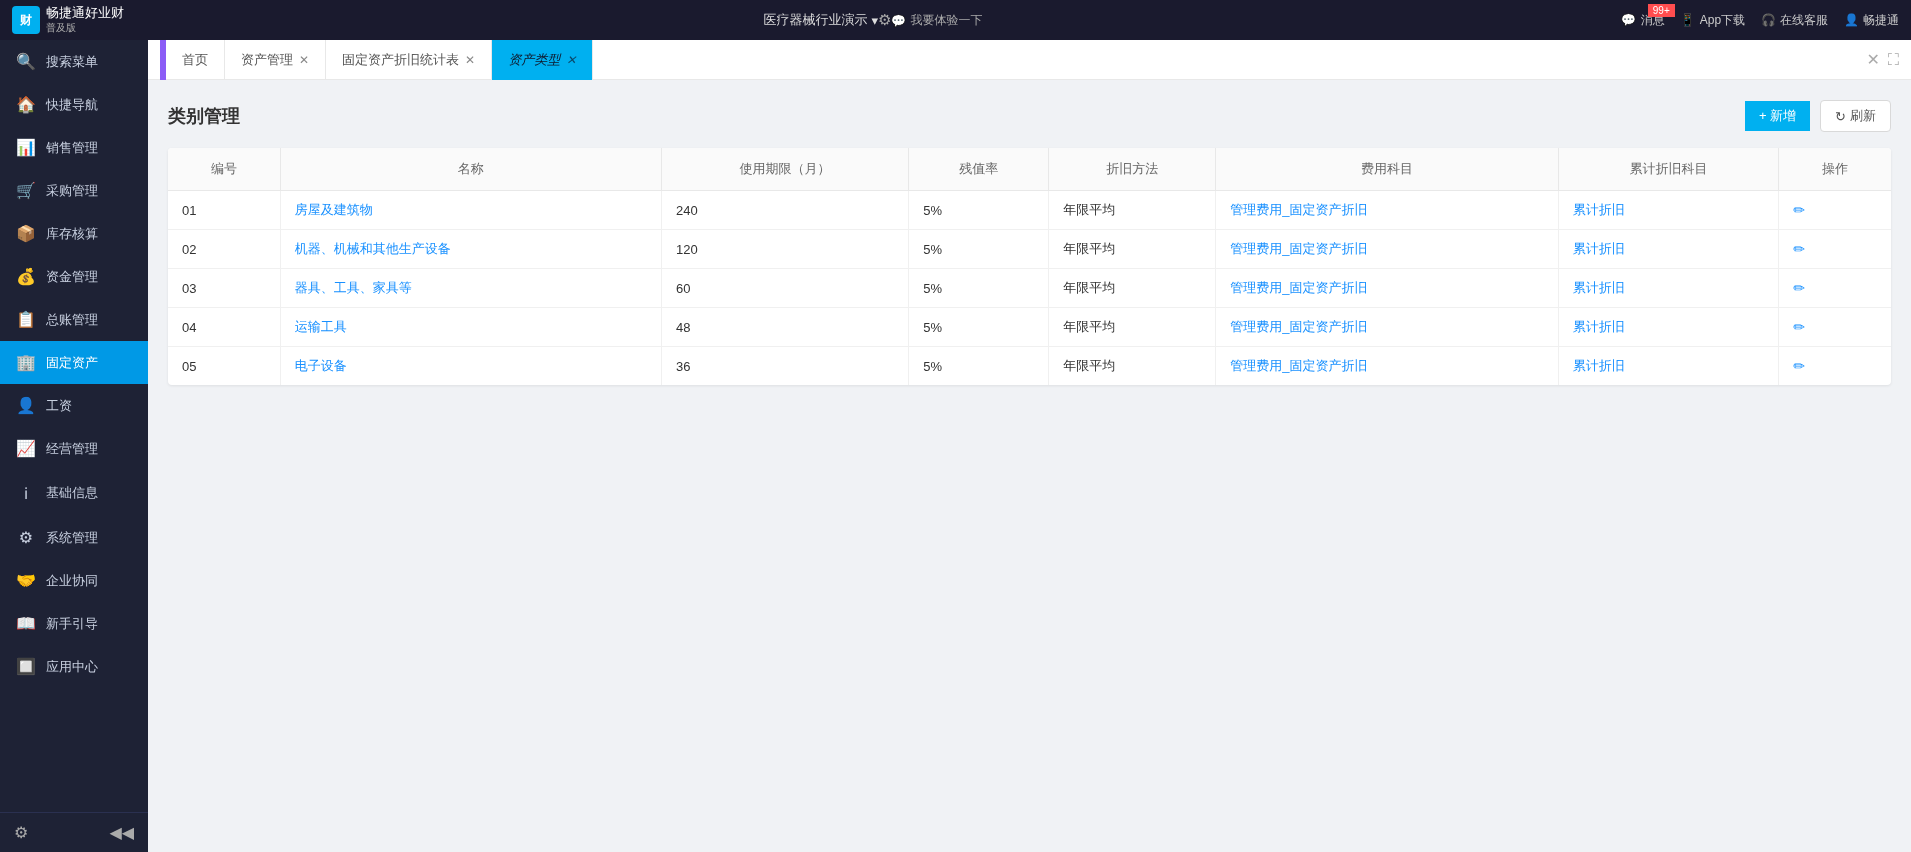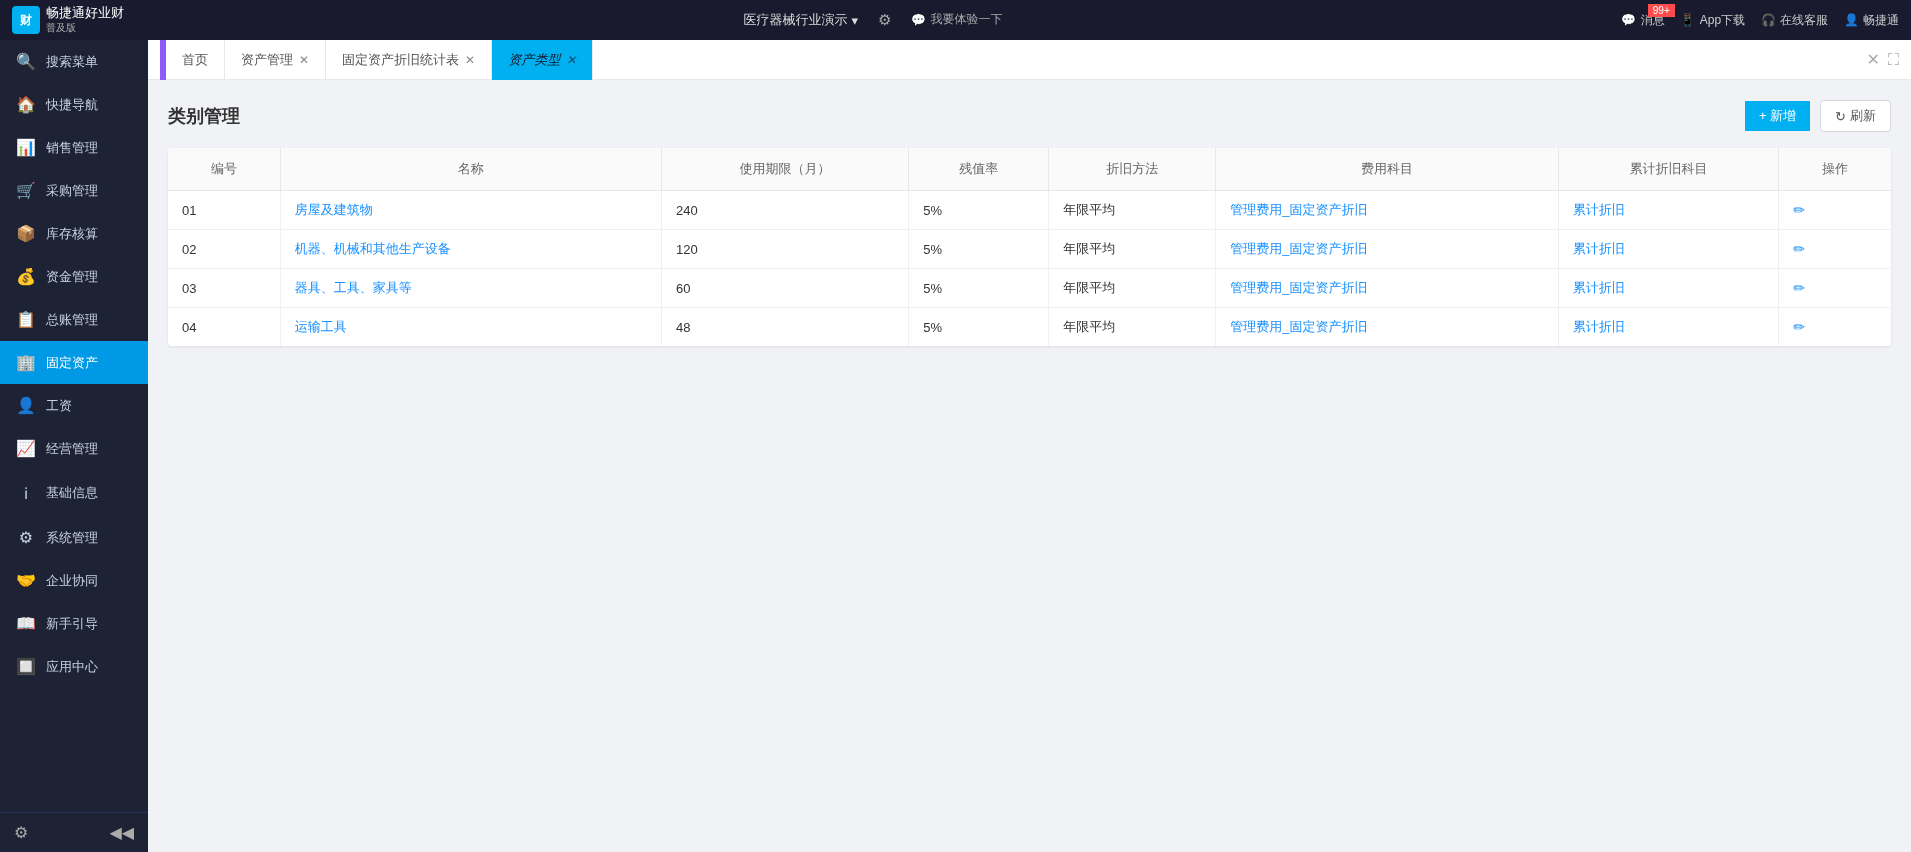--- a/index.html
+++ b/index.html
@@ -14,21 +14,21 @@
       justify-content: space-between;
       padding: 0 12px;
       color: #fff;
       flex-shrink: 0;
     }
     .top-bar-left { display: flex; align-items: center; gap: 8px; }
     .app-logo { display: flex; align-items: center; gap: 6px; }
     .app-logo-icon { width: 28px; height: 28px; background: #00b0f0; border-radius: 4px; display: flex; align-items: center; justify-content: center; font-size: 12px; font-weight: bold; color: #fff; }
     .app-title { font-size: 13px; color: #fff; line-height: 1.2; }
     .app-edition { font-size: 10px; color: #aaa; }
-    .top-bar-center { display: flex; align-items: flex-start; gap: 20px; }
+    .top-bar-center { display: flex; align-items: flex-end; gap: 0; }
     .current-company { display: flex; align-items: center; gap: 4px; color: #ddd; font-size: 13px; }
     .settings-icon-btn { color: #aaa; cursor: pointer; font-size: 15px; }
     .experience-btn { display: flex; align-items: center; gap: 4px; color: #aaa; font-size: 12px; cursor: pointer; }
     .top-bar-right { display: flex; align-items: center; gap: 16px; }
     .top-right-item { display: flex; align-items: center; gap: 4px; color: #ccc; font-size: 12px; cursor: pointer; position: relative; }
     .badge { background: #ff4d4f; color: #fff; border-radius: 0; padding: 1px 5px; font-size: 10px; position: absolute; top: -8px; right: -10px; }
 
     
     .main-layout { display: flex; flex: 1; overflow: hidden; }
 
@@ -354,18 +354,28 @@
             <tr>
               <td class="code">04</td>
               <td class="name">运输工具</td>
               <td>48</td>
               <td>5%</td>
               <td>年限平均</td>
               <td class="expense">管理费用_固定资产折旧</td>
               <td class="accum">累计折旧</td>
               <td><span class="edit-icon">✏</span></td>
             </tr>
+            <tr>
+              <td class="code">05</td>
+              <td class="name">电子设备</td>
+              <td>36</td>
+              <td>5%</td>
+              <td>年限平均</td>
+              <td class="expense">管理费用_固定资产折旧</td>
+              <td class="accum">累计折旧</td>
+              <td><span class="edit-icon">✏</span></td>
+            </tr>
           </tbody>
       </table>
 
     </div>
   </div>
 </div>
 
 </body></html>

